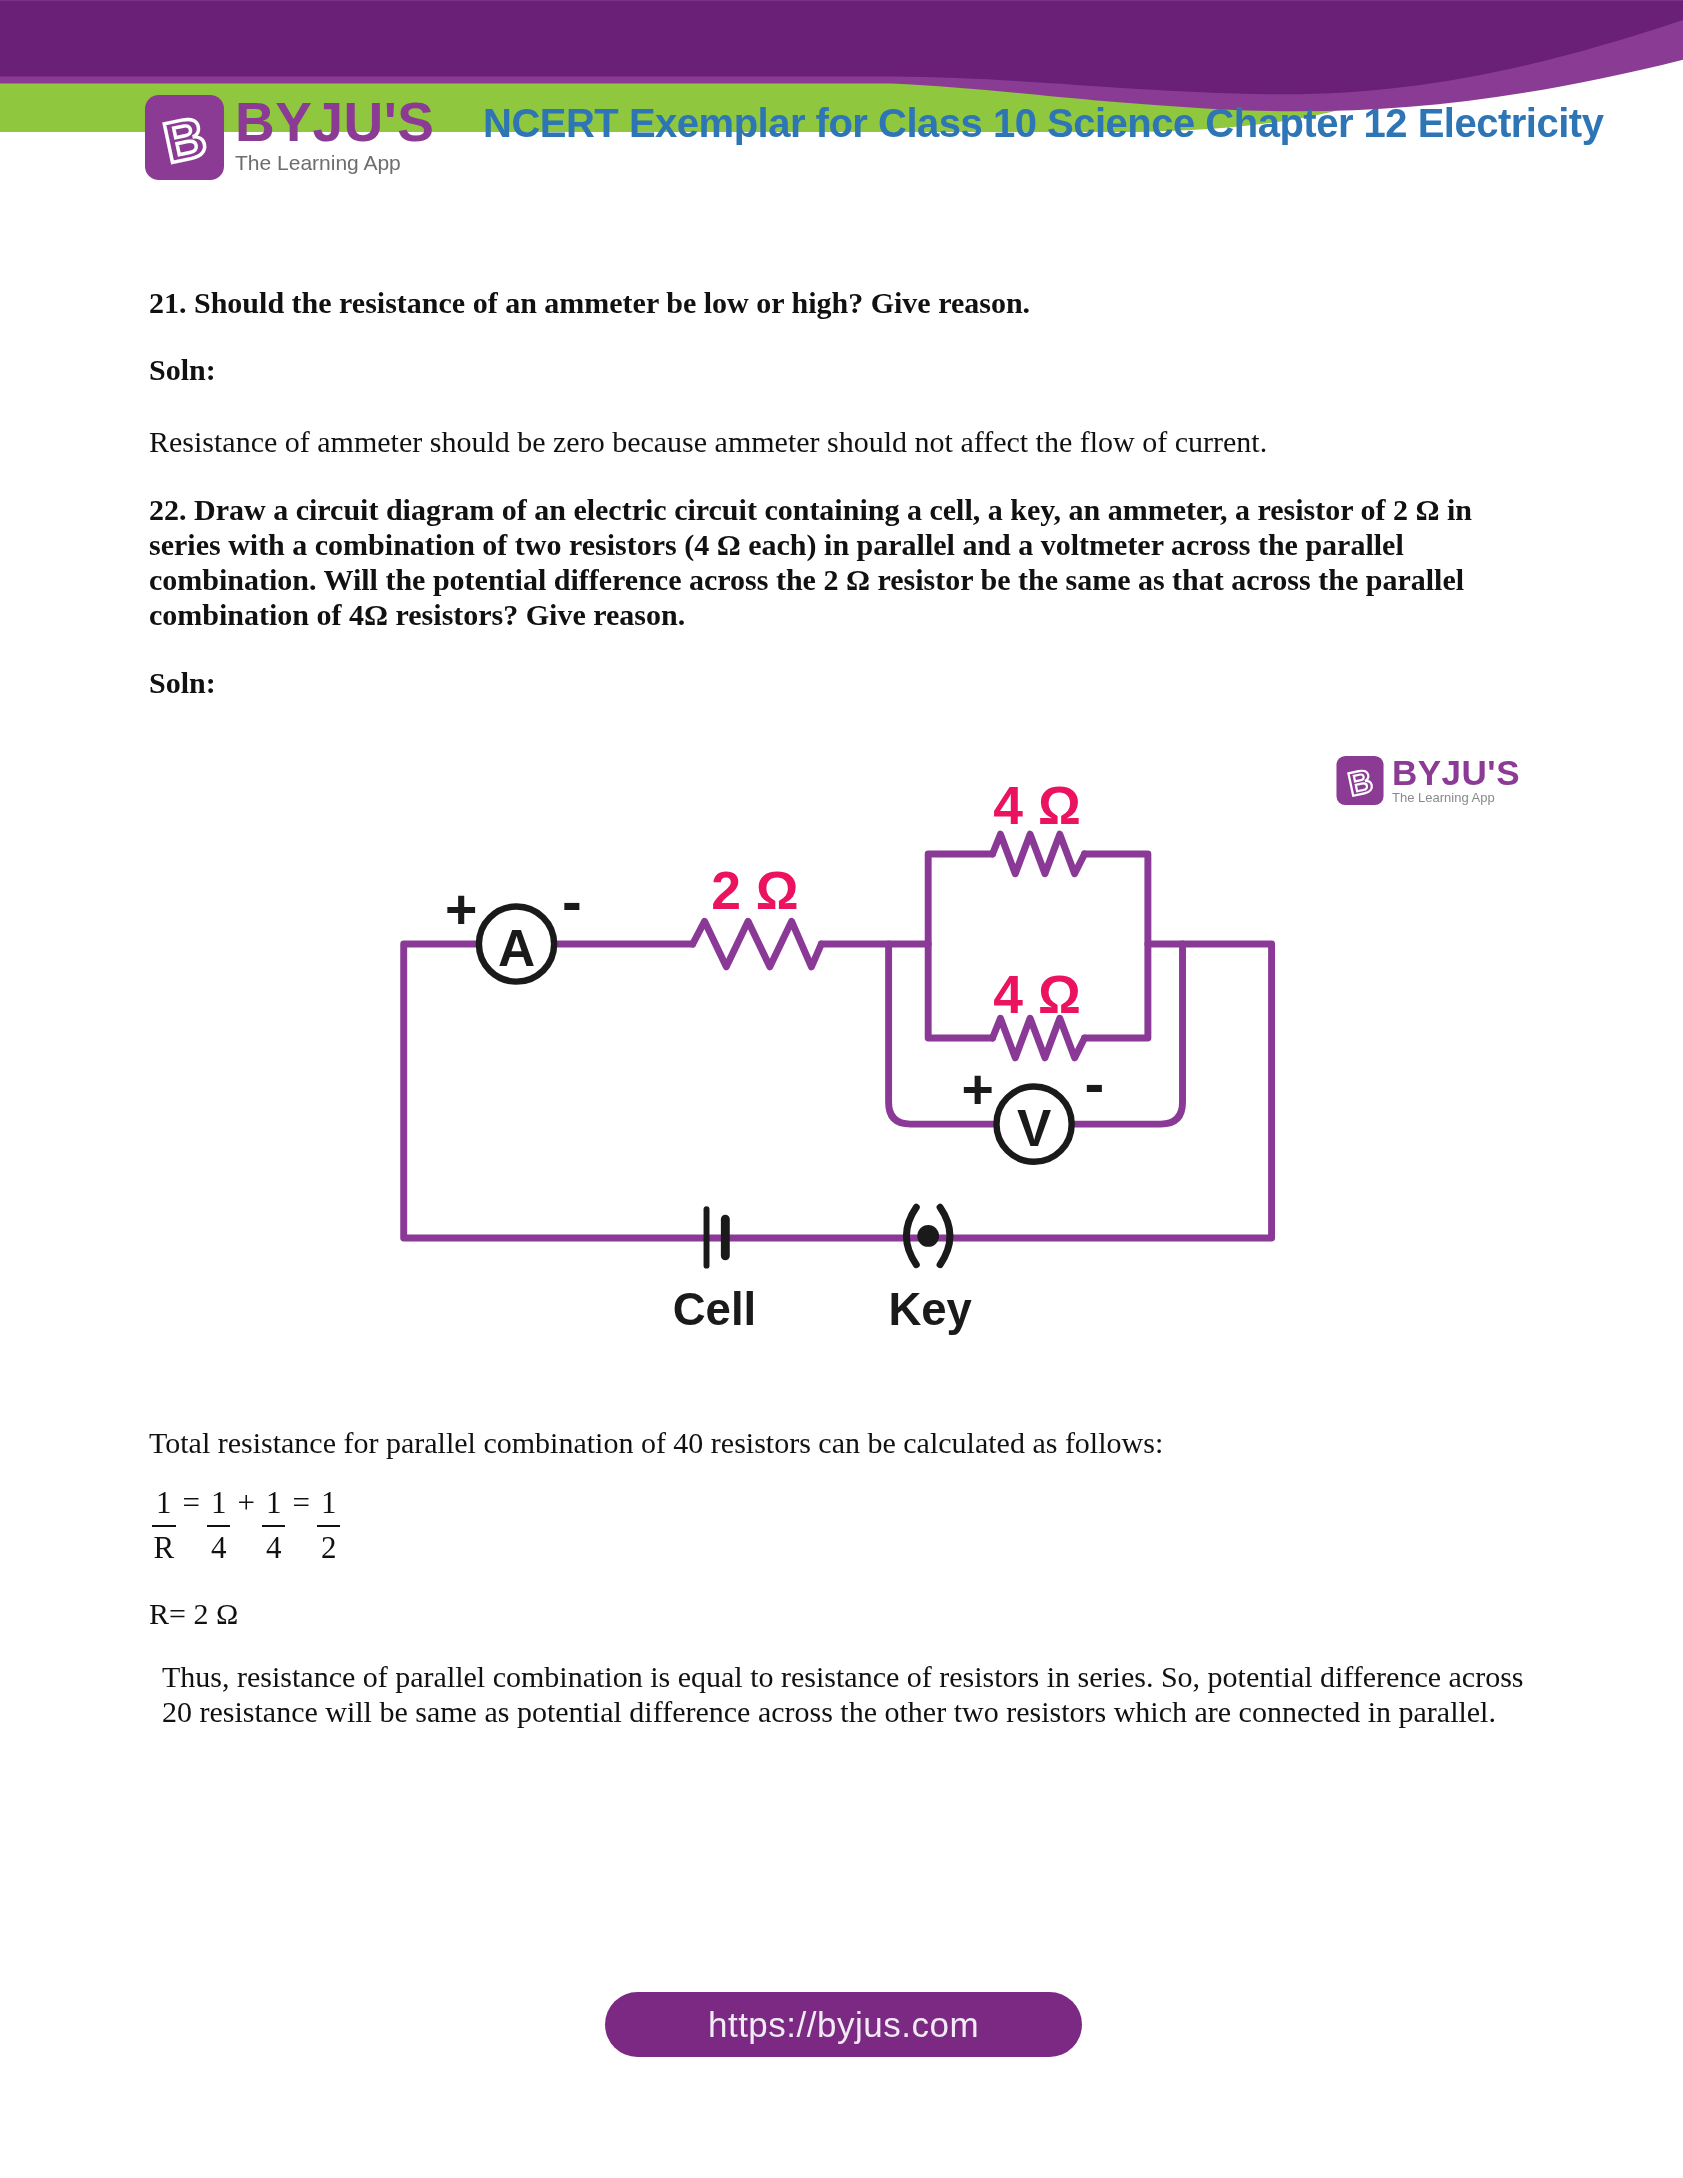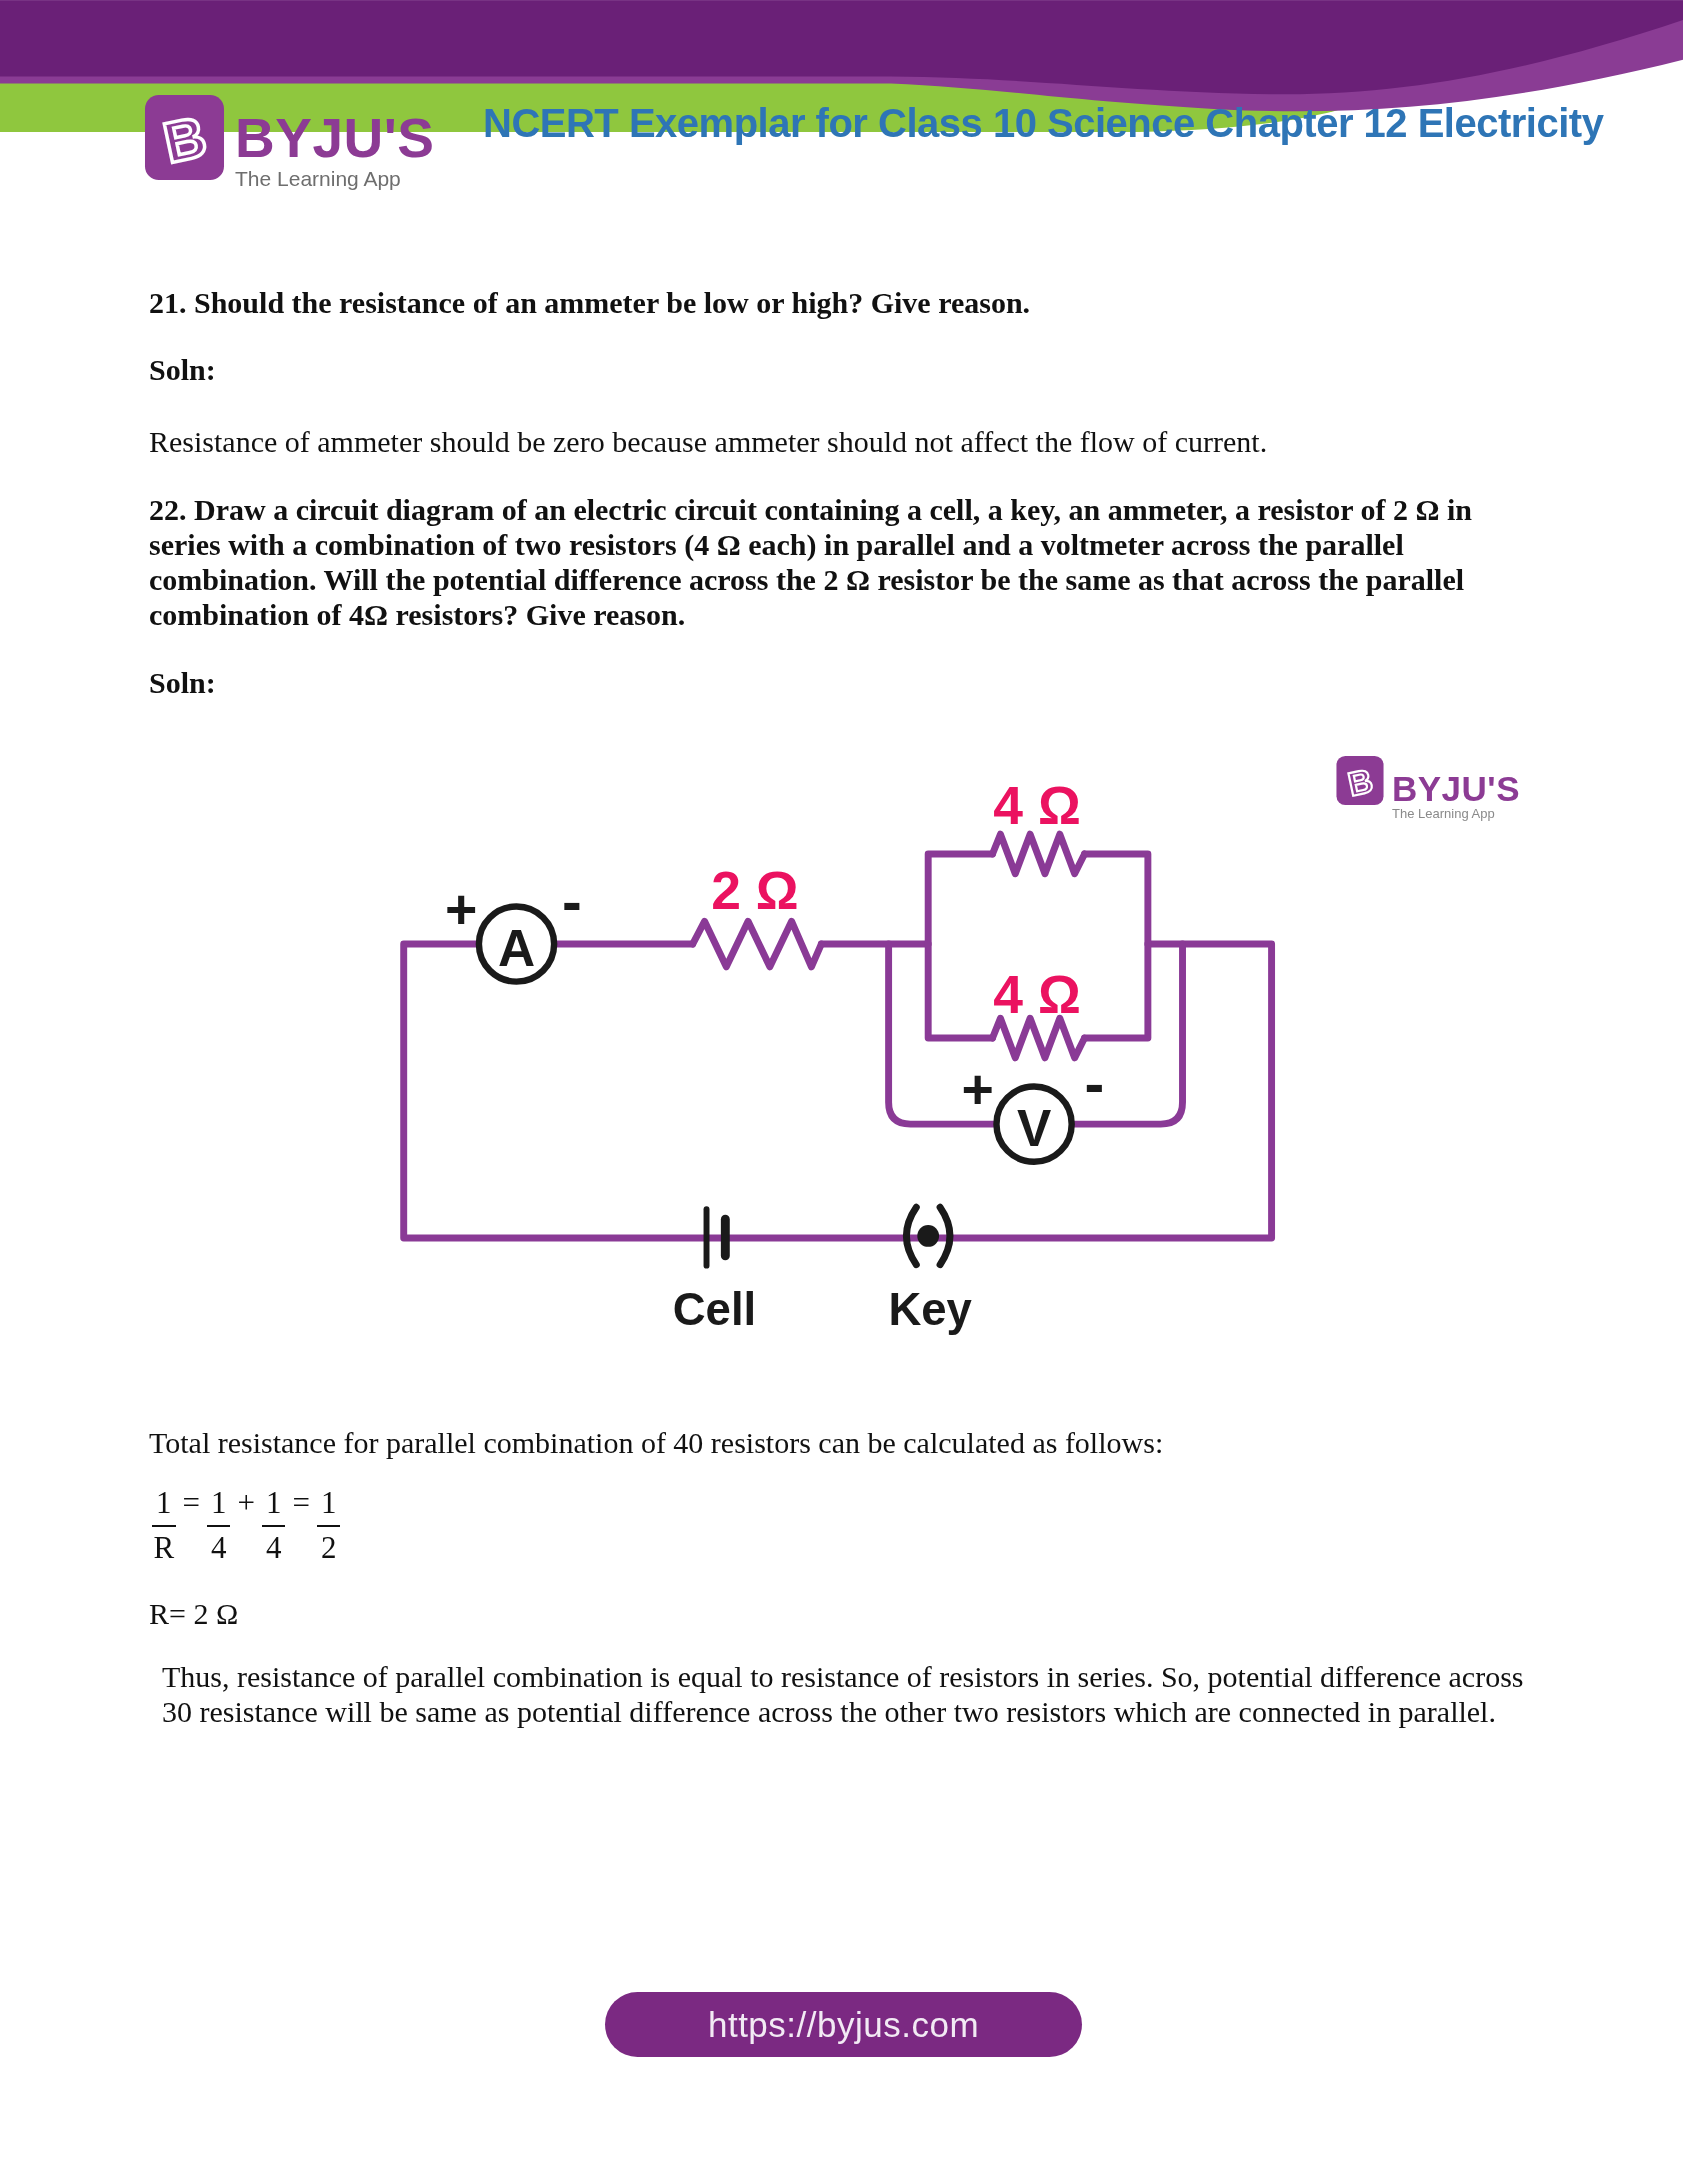--- a/index.html
+++ b/index.html
@@ -4,21 +4,21 @@
 <style>
   html,body{margin:0;padding:0;background:#ffffff;}
   #page{position:relative;width:1683px;height:2178px;background:#ffffff;overflow:hidden;
         font-family:"Liberation Serif", serif;color:#111;}
   .abs{position:absolute;}
 
   
   #banner-svg{position:absolute;left:0;top:0;}
   .logo{position:absolute;display:flex;align-items:flex-start;gap:10px;}
   .logo-brand{font-family:"Liberation Sans",sans-serif;font-weight:bold;color:#8C3B94;
-              font-size:55px;line-height:57px;letter-spacing:0.5px;margin-top:16px;}
+              font-size:55px;line-height:57px;letter-spacing:0.5px;}
   .logo-tagline{font-family:"Liberation Sans",sans-serif;color:#6e6e6e;font-size:21px;line-height:24px;}
   #page-title{position:absolute;left:483px;top:101px;font-family:"Liberation Sans",sans-serif;
               font-weight:bold;font-size:40px;letter-spacing:-0.5px;color:#2E75B6;white-space:nowrap;}
 
   
   .logo-mini .logo-brand{font-size:35px;line-height:36px;}
   .logo-mini .logo-tagline{font-size:13px;line-height:14px;color:#8a8a8a;}
 
   
   .serif{font-size:30px;line-height:35px;white-space:nowrap;}
@@ -154,21 +154,21 @@
     <span class="frac">
       <span class="num">1</span>
       <span class="den">2</span>
     </span>
   </div>
 
   <div class="abs serif" style="left:149px;top:1596px;">R= 2 Ω</div>
 
   <div class="abs serif" style="left:162px;top:1659px;">
     <div>Thus, resistance of parallel combination is equal to resistance of resistors in series. So, potential difference across</div>
-    <div>30 resistance will be same as potential difference across the other two resistors which are connected in parallel.</div>
+    <div>20 resistance will be same as potential difference across the other two resistors which are connected in parallel.</div>
   </div>
 
   <div id="footer-pill">
     <span>https://byjus.com</span>
   </div>
 
 </div>
 
 
 </body></html>

